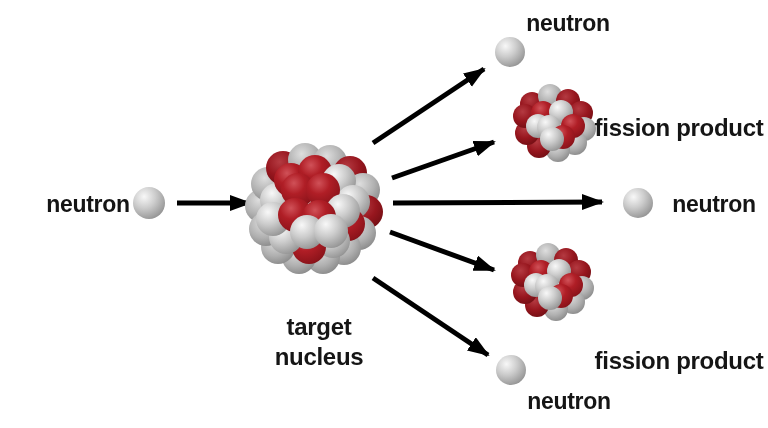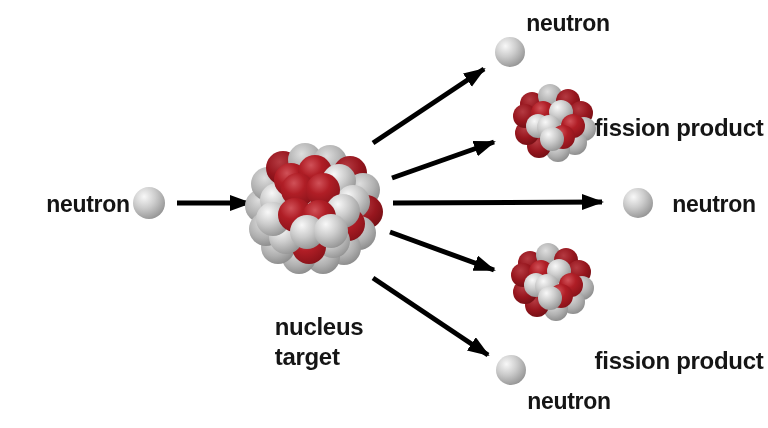--- a/index.html
+++ b/index.html
@@ -16,20 +16,21 @@
   }
   .stage svg { position: absolute; left: 0; top: 0; }
   .lbl {
     position: absolute;
     transform: translate(-50%, -50%);
     color: #151515;
     font-size: 23px;
     font-weight: 600;
     letter-spacing: -0.3px;
     white-space: nowrap;
+    text-align: center;
     line-height: 1.25;
   }
   .lbl-big { font-size: 24px; margin-top: 43px; }
   .lbl-neutron-in     { left: 88px;  top: 204px; }
   .lbl-target         { left: 319px; top: 299px; }
   .lbl-neutron-top    { left: 568px; top: 23px;  }
   .lbl-fp-top         { left: 679px; top: 85px;  }
   .lbl-neutron-mid    { left: 714px; top: 204px; }
   .lbl-fp-bottom      { left: 679px; top: 318px; }
   .lbl-neutron-bottom { left: 569px; top: 401px; }
@@ -155,22 +156,22 @@
       <circle cx="536" cy="285" r="12" fill="url(#gGray)"></circle>
       <circle cx="547" cy="286" r="12" fill="url(#gGray)"></circle>
       <circle cx="561" cy="296" r="12" fill="url(#gRed)"></circle>
       <circle cx="550" cy="298" r="12" fill="url(#gGray)"></circle>
     </g>
   </svg>
 
   <div class="lbl lbl-neutron-in">neutron</div>
 
   <div class="lbl lbl-big lbl-target">
+    <div>target</div>
     <div>nucleus</div>
-    <div>target</div>
   </div>
 
   <div class="lbl lbl-neutron-top">neutron</div>
 
   <div class="lbl lbl-big lbl-fp-top">fission product</div>
 
   <div class="lbl lbl-neutron-mid">neutron</div>
 
   <div class="lbl lbl-big lbl-fp-bottom">fission product</div>
 

